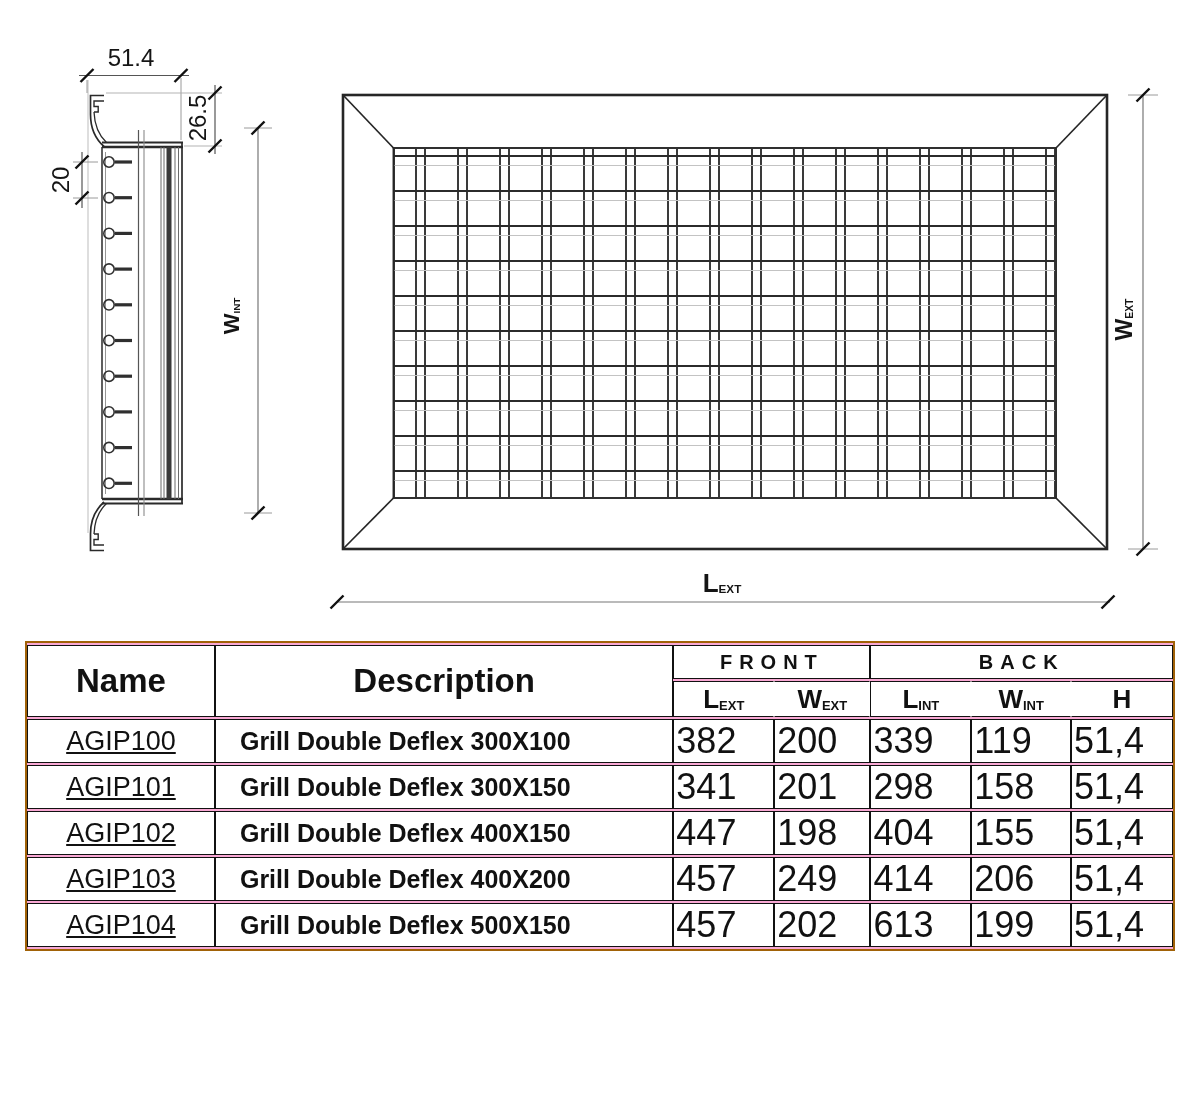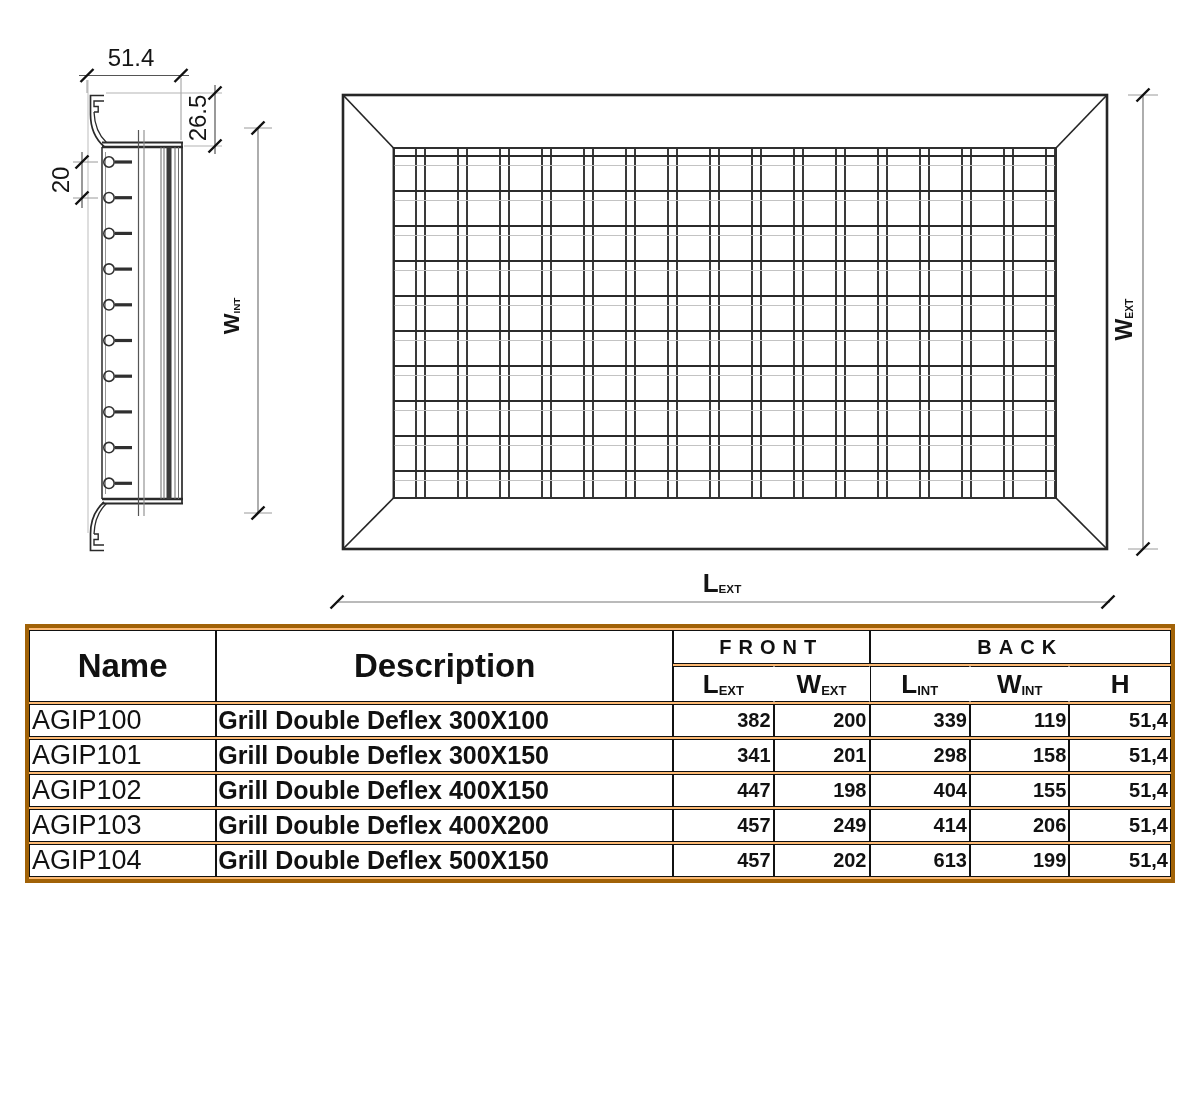--- a/index.html
+++ b/index.html
@@ -33,40 +33,40 @@
     position:absolute; text-align:center; line-height:1;
     font-size:24px; color:#151515; white-space:nowrap;
     font-family:"Liberation Sans", sans-serif;
   }
   .dim-label.rot { transform:rotate(-90deg); }
   .dim-label.bold { font-weight:700; }
   .dim-label .subs { font-size:0.45em; font-weight:700; vertical-align:-1px; letter-spacing:0; }
 
   
   .spec-table {
-    position:absolute; left:25px; top:624px; width:1150px;
+    position:absolute; left:25px; top:641px; width:1150px;
     border-collapse:separate; border-spacing:0 2px;
-    border:4px solid #a16207; table-layout:fixed; background:#fdba74;
+    border:2px solid #a16207; table-layout:fixed; background:#f9a8d4;
   }
   .spec-table th, .spec-table td {
     border:1.5px solid #111; background:#fff; padding:0 2px;
     overflow:hidden; white-space:nowrap; vertical-align:middle;
   }
   th.h-main { font-size:33px; font-weight:700; text-align:center; height:36px; }
   th.h-group { font-size:20px; font-weight:700; letter-spacing:7px; text-align:center; height:32px; }
   th.h-sub {
     font-size:26px; font-weight:700; text-align:center; height:34px;
     border-left-color:transparent; border-right-color:transparent; border-top-color:#111;
   }
   th.h-sub.group-start { border-left-color:#111; }
   th.h-sub.table-end { border-right-color:#111; }
   th.h-sub .subs { font-size:13px; font-weight:700; vertical-align:-2px; }
-  td.c-name { font-size:27px; font-weight:400; text-align:left; height:31px; }
-  td.c-desc { font-size:25px; font-weight:700; text-align:left; padding-left:1px; }
-  td.c-val  { font-size:20px; font-weight:700; text-align:right; }
+  td.c-name { font-size:27px; font-weight:400; text-align:center; height:31px;text-decoration:underline; }
+  td.c-desc { font-size:25px; font-weight:700; text-align:left; padding-left:24px; }
+  td.c-val  { font-size:36px; font-weight:400; text-align:left; }
 </style>
 </head>
 <body>
 
 <div class="page">
 
   <div class="drawing">
 
     <div class="grill-grid"></div>
 

